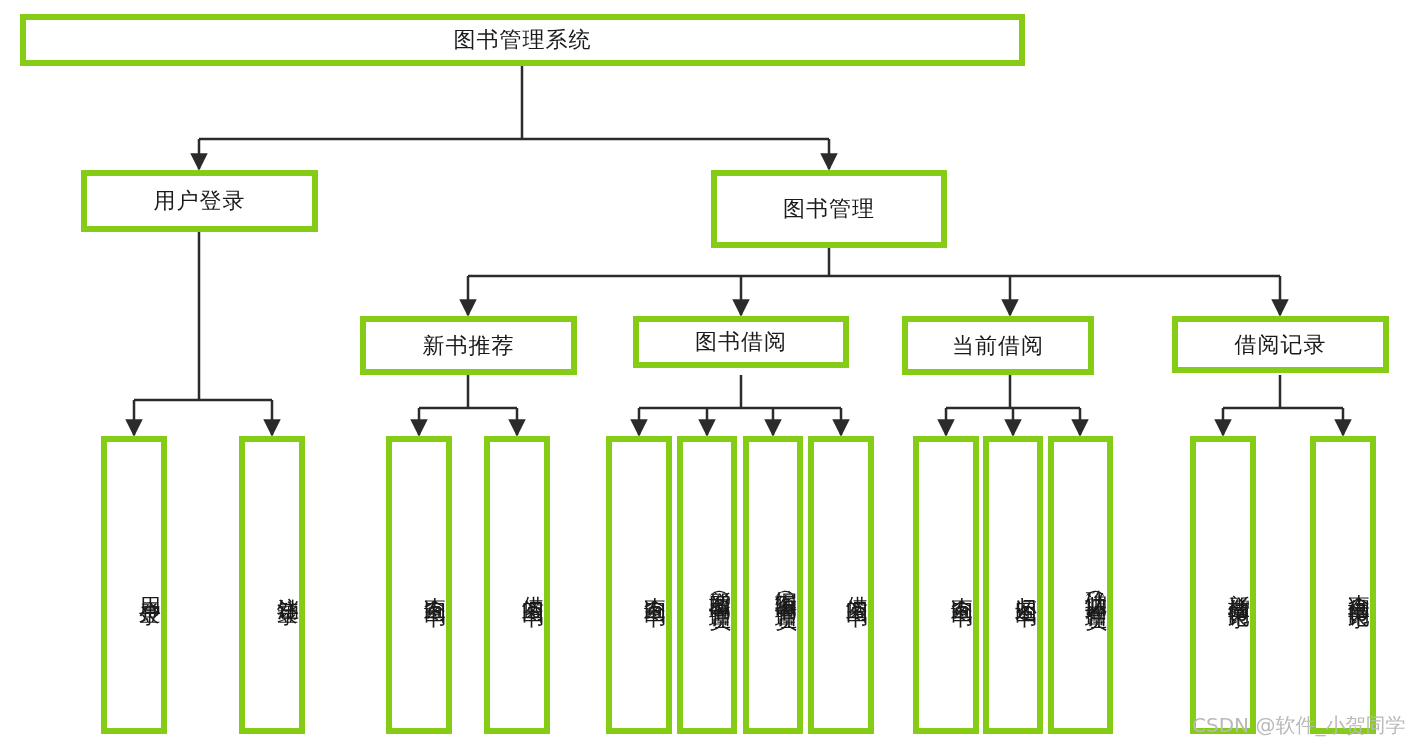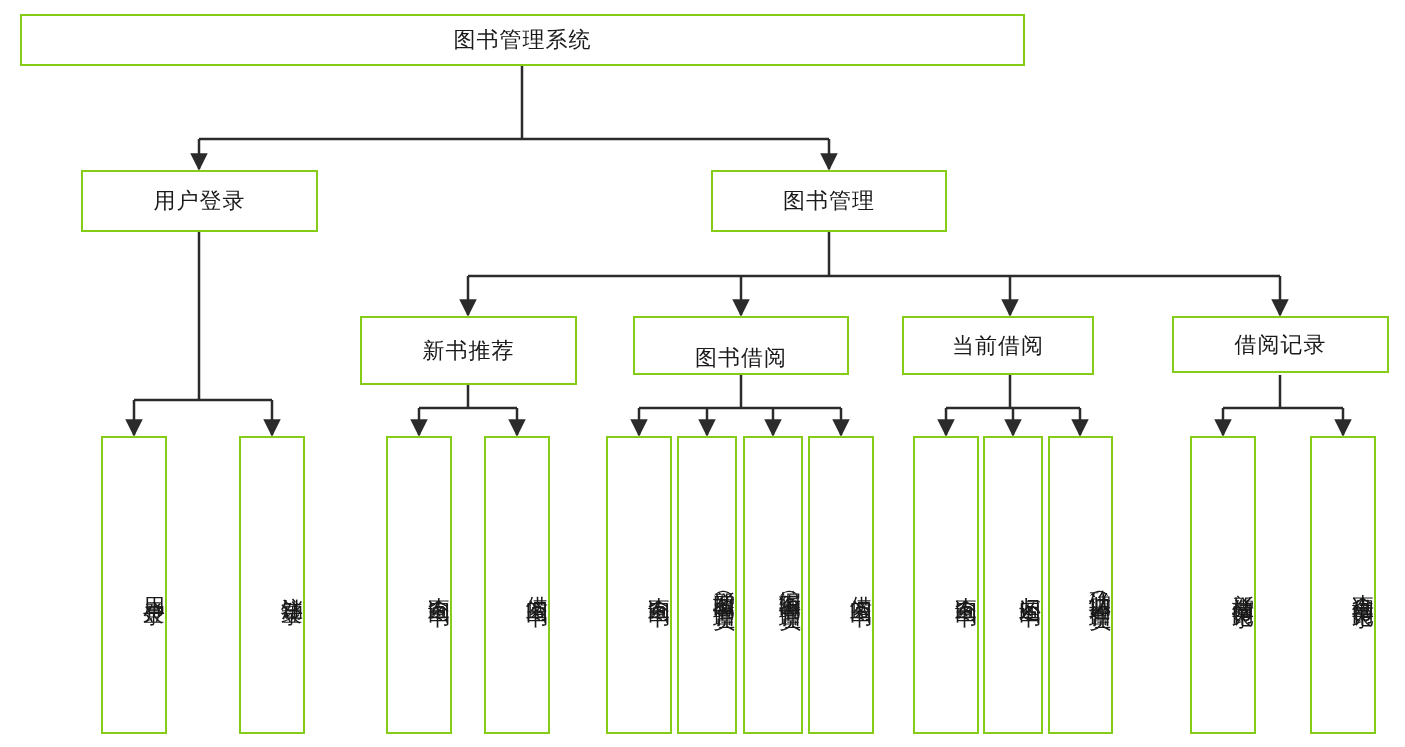--- a/index.html
+++ b/index.html
@@ -20,21 +20,21 @@
     position: absolute;
     left: 0;
     top: 0;
     width: 1405px;
     height: 747px;
   }
   .node {
     position: absolute;
     box-sizing: border-box;
     background: #ffffff;
-    border: 2px solid #84cc16;
+    border: 6px solid #84cc16;
     display: flex;
     align-items: center;
     justify-content: center;
     color: #1a1a1a;
   }
   .node.horiz {
     font-size: 22px;
     letter-spacing: 1px;
   }
   .node.vert {
@@ -111,27 +111,27 @@
       </g>
   </svg>
 
   <div id="nodes-layer">
       <div class="node horiz" style="left: 20px; top: 14px; width: 1005px; height: 52px;">
         <span>图书管理系统</span>
       </div>
       <div class="node horiz" style="left: 81px; top: 170px; width: 237px; height: 62px;">
         <span>用户登录</span>
       </div>
-      <div class="node horiz" style="left: 711px; top: 170px; width: 236px; height: 62px;">
+      <div class="node horiz" style="left: 711px; top: 170px; width: 236px; height: 78px;">
         <span>图书管理</span>
       </div>
-      <div class="node horiz" style="left: 360px; top: 316px; width: 217px; height: 69px;">
+      <div class="node horiz" style="left: 360px; top: 316px; width: 217px; height: 59px;">
         <span>新书推荐</span>
       </div>
-      <div class="node horiz" style="left: 633px; top: 316px; width: 216px; height: 59px; align-items: flex-end;">
+      <div class="node horiz" style="left: 633px; top: 316px; width: 216px; height: 52px;">
         <span>图书借阅</span>
       </div>
       <div class="node horiz" style="left: 902px; top: 316px; width: 192px; height: 59px;">
         <span>当前借阅</span>
       </div>
       <div class="node horiz" style="left: 1172px; top: 316px; width: 217px; height: 57px;">
         <span>借阅记录</span>
       </div>
       <div class="node vert" style="left: 101px; top: 436px; width: 66px; height: 298px;">
         <span class="vlabel">用户登录</span>
@@ -167,14 +167,15 @@
         <span class="vlabel">确认归还（管理员）</span>
       </div>
       <div class="node vert" style="left: 1190px; top: 436px; width: 66px; height: 298px;">
         <span class="vlabel">新增借阅记录</span>
       </div>
       <div class="node vert" style="left: 1310px; top: 436px; width: 66px; height: 298px;">
         <span class="vlabel">查询借阅记录</span>
       </div>
     </div>
 
+  <div class="watermark" style="left: 1192px; top: 712px;">CSDN @软件_小贺同学</div>
 
 </div>
 
 </body></html>

